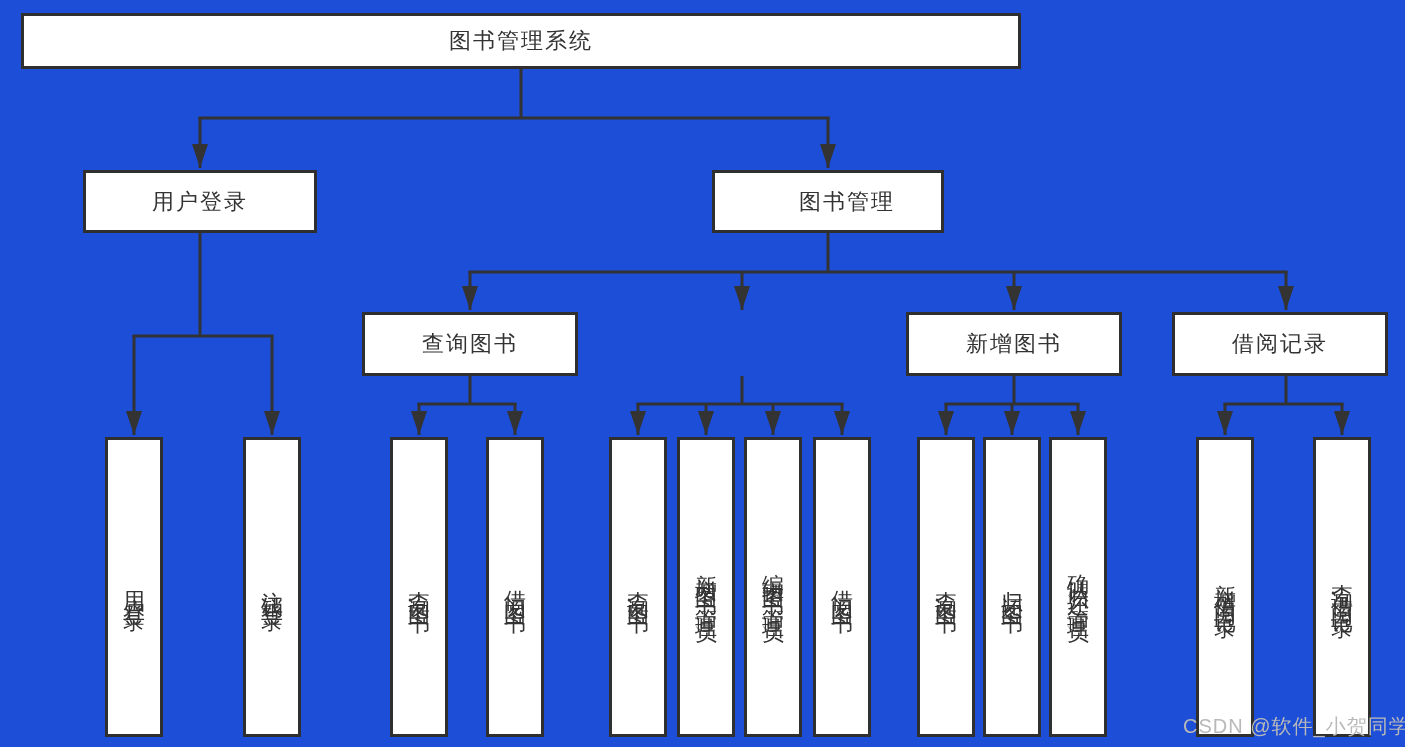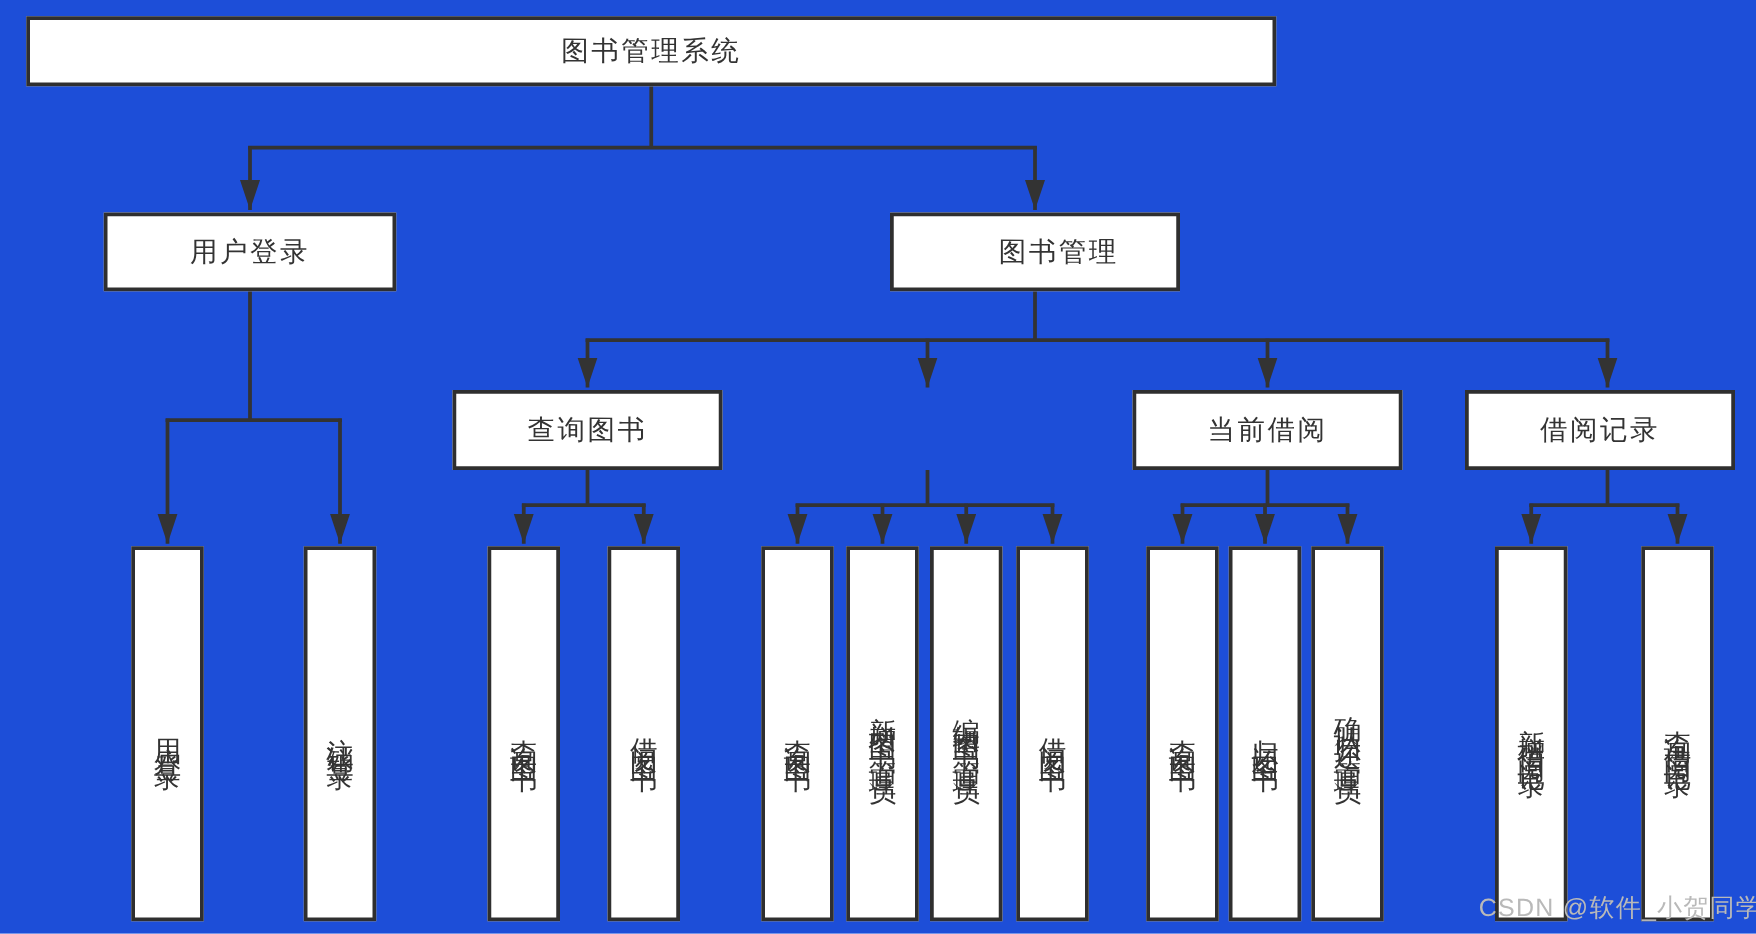--- a/index.html
+++ b/index.html
@@ -103,21 +103,21 @@
       <line x1="1342" y1="403" x2="1342" y2="435" marker-end="url(#arrowhead)"></line>
     </g>
   </svg>
 
   <div class="box" style="left:21px; top:13px; width:1000px; height:56px;">图书管理系统</div>
 
   <div class="box" style="left:83px; top:170px; width:234px; height:63px;">用户登录</div>
   <div class="box" style="left:712px; top:170px; width:232px; height:63px;padding-left:38px;">图书管理</div>
 
   <div class="box" style="left:362px; top:312px; width:216px; height:64px;">查询图书</div>
-  <div class="box" style="left:906px; top:312px; width:216px; height:64px;">当前借阅</div>
+  <div class="box" style="left:906px; top:312px; width:216px; height:64px;">新增图书</div>
   <div class="box" style="left:1172px; top:312px; width:216px; height:64px;">借阅记录</div>
 
   <div class="vbox" style="left:105px; top:437px; width:58px; height:300px;">
     <span>用户登录</span>
   </div>
   <div class="vbox" style="left:243px; top:437px; width:58px; height:300px;">
     <span>注销登录</span>
   </div>
 
   <div class="vbox" style="left:390px; top:437px; width:58px; height:300px;">

